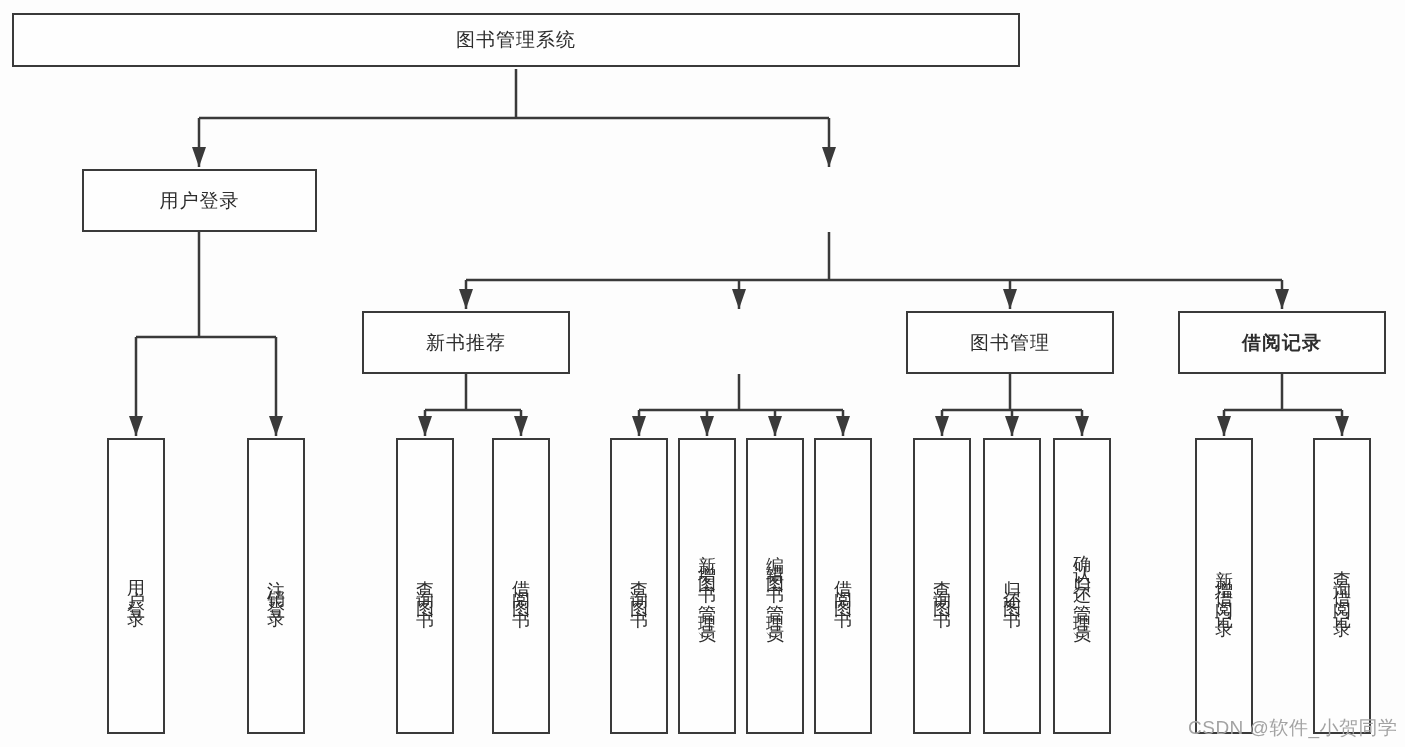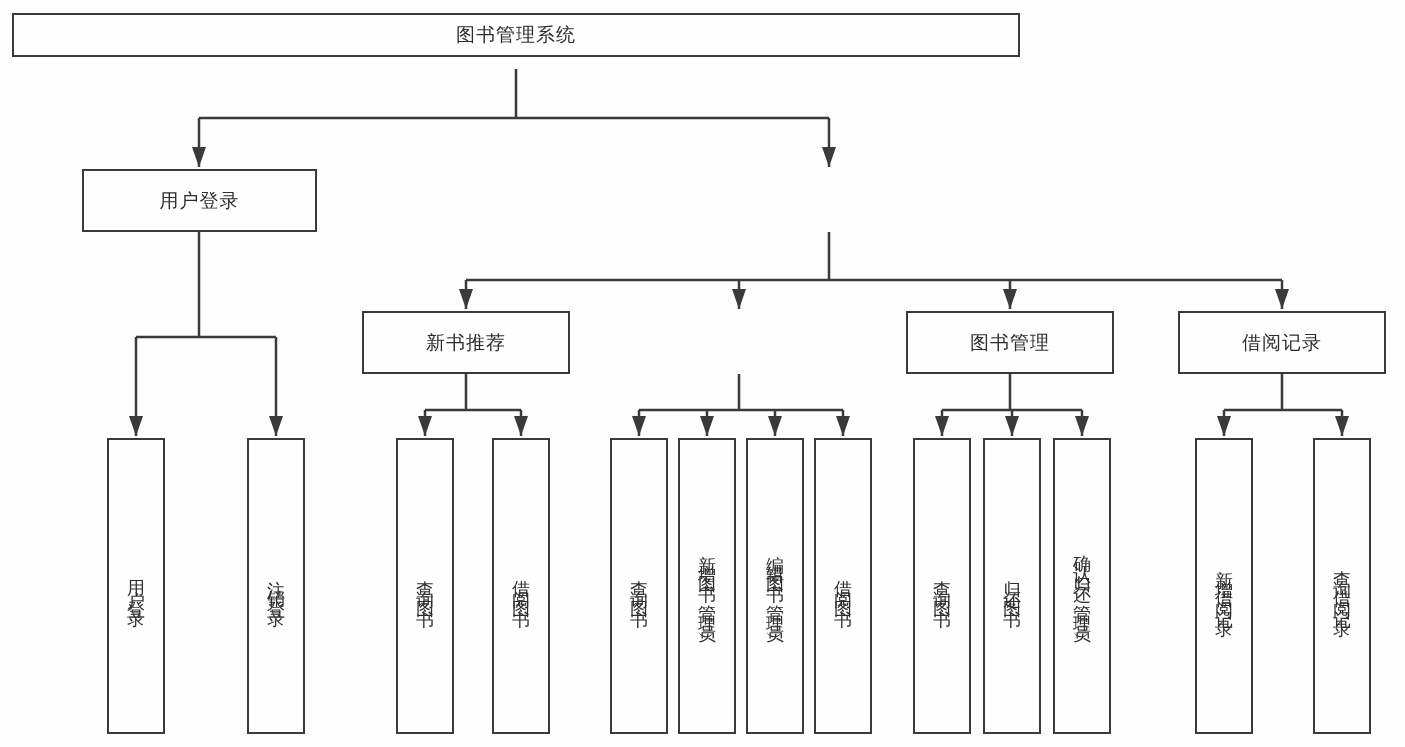--- a/index.html
+++ b/index.html
@@ -86,27 +86,27 @@
       <path d="M775 410 V436" marker-end="url(#arrow)"></path>
       <path d="M843 410 V436" marker-end="url(#arrow)"></path>
       <path d="M942 410 V436" marker-end="url(#arrow)"></path>
       <path d="M1012 410 V436" marker-end="url(#arrow)"></path>
       <path d="M1082 410 V436" marker-end="url(#arrow)"></path>
       <path d="M1224 410 V436" marker-end="url(#arrow)"></path>
       <path d="M1342 410 V436" marker-end="url(#arrow)"></path>
     </g>
   </svg>
 
-  <div class="node root" style="left:12px;top:13px;width:1008px;height:44px;">图书管理系统</div>
+  <div class="node root" style="left:12px;top:13px;width:1008px;height:54px;">图书管理系统</div>
 
   <div class="node" style="left:82px;top:169px;width:235px;height:63px;">用户登录</div>
 
   <div class="node" style="left:362px;top:311px;width:208px;height:63px;">新书推荐</div>
   <div class="node" style="left:906px;top:311px;width:208px;height:63px;">图书管理</div>
-  <div class="node" style="left:1178px;top:311px;width:208px;height:63px;">借阅记录</div>
+  <div class="node" style="left:1178px;top:311px;width:208px;height:63px;font-weight:bold;">借阅记录</div>
 
   <div class="leaf" style="left:107px;">
     <span>用户登录</span>
   </div>
   <div class="leaf" style="left:247px;">
     <span>注销登录</span>
   </div>
 
   <div class="leaf" style="left:396px;">
     <span>查询图书</span>
@@ -138,14 +138,15 @@
     <span>确认归还（管理员）</span>
   </div>
 
   <div class="leaf" style="left:1195px;">
     <span>新增借阅记录</span>
   </div>
   <div class="leaf" style="left:1313px;">
     <span>查询借阅记录</span>
   </div>
 
+  <div class="watermark">CSDN @软件_小贺同学</div>
 
 </div>
 
 </body></html>

